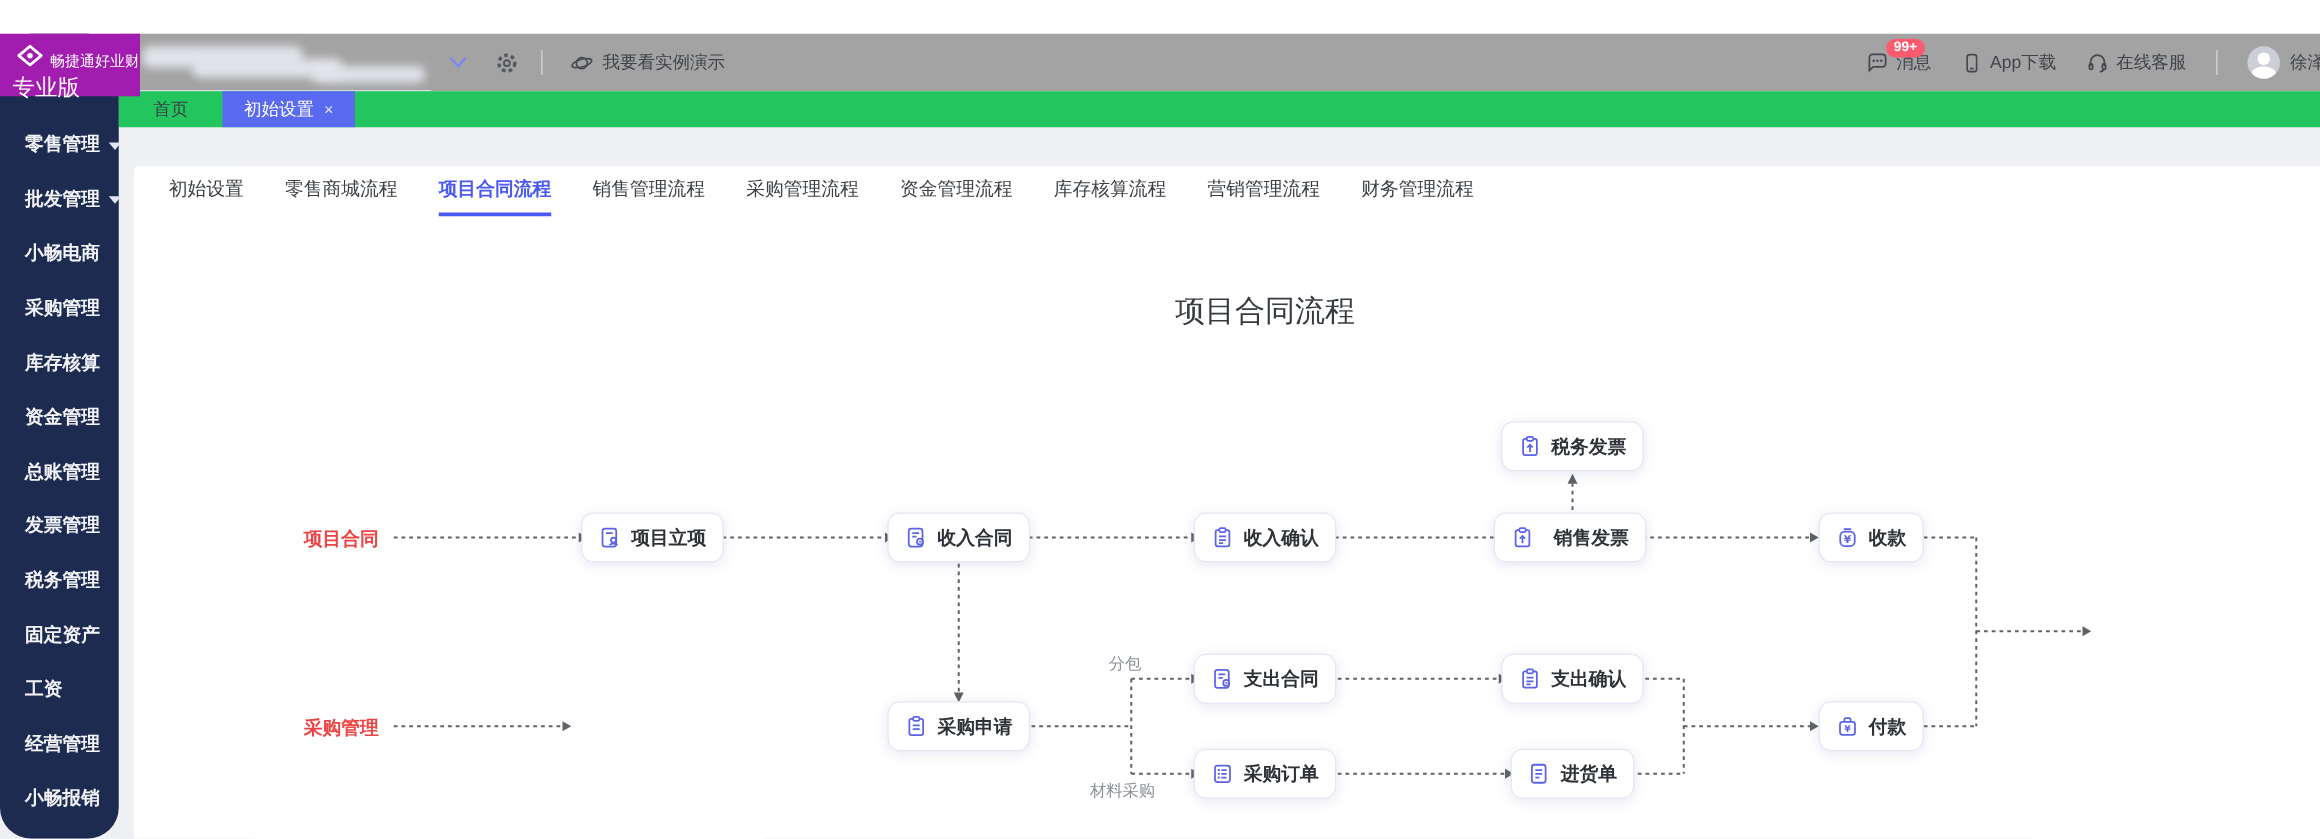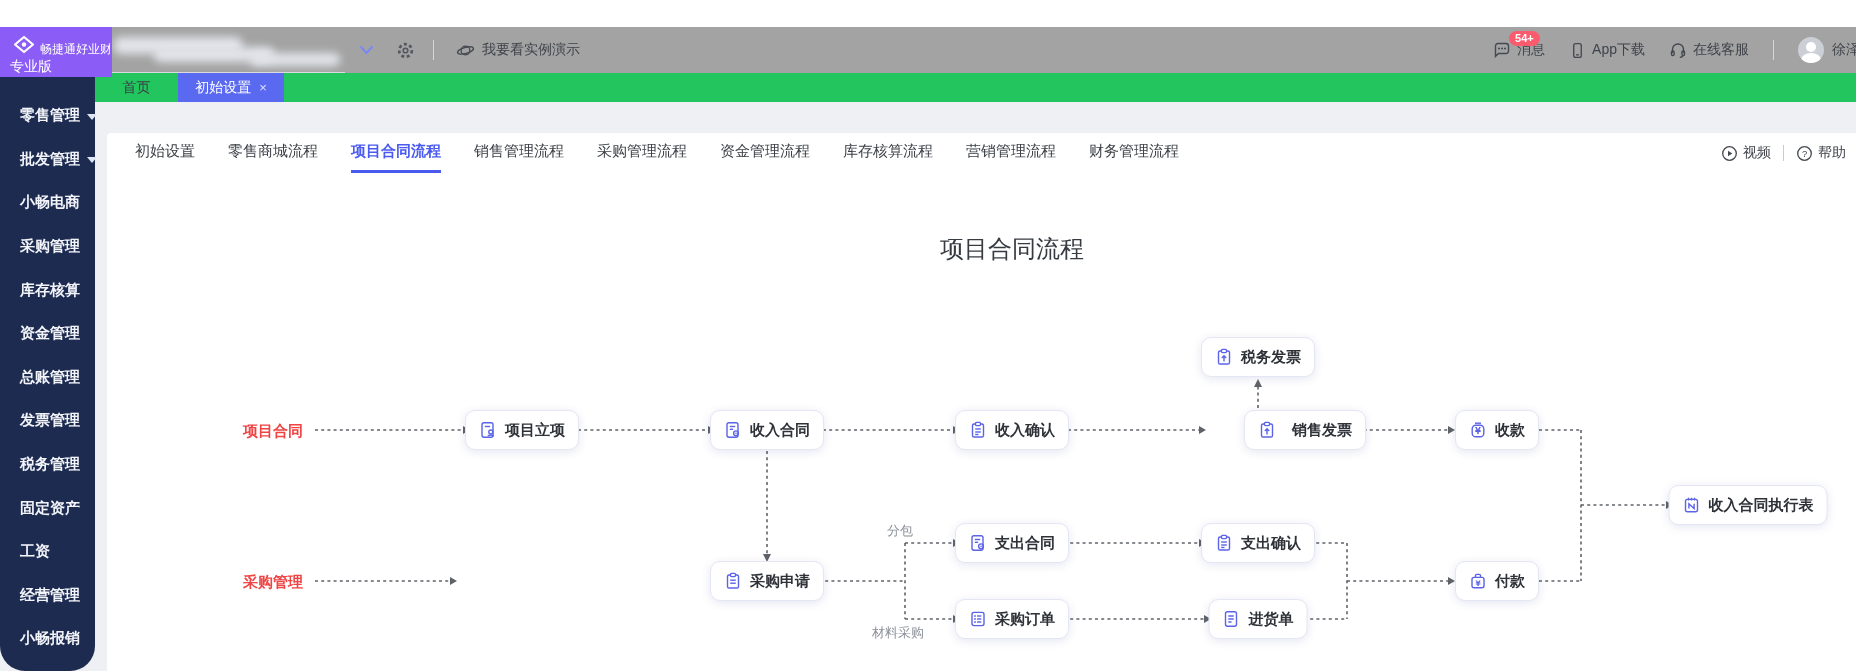--- a/index.html
+++ b/index.html
@@ -4,24 +4,24 @@
 <style>
   * { margin:0; padding:0; box-sizing:border-box; }
   html,body { width:1856px; height:671px; overflow:hidden; }
   body { font-family:"Liberation Sans","DejaVu Sans",sans-serif; background:#eef0f4; position:relative; }
   .screen { position:absolute; inset:0; width:1856px; height:671px; }
 
   
   .top-strip { position:absolute; left:0; top:0; width:1856px; height:27px; background:#fff; }
 
   
-  .logo-block { position:absolute; left:0; top:27px; width:112px; height:50px; background:#8b5cf6; z-index:5; }
+  .logo-block { position:absolute; left:0; top:27px; width:112px; height:50px; background:#a21caf; z-index:5; }
   .logo-mark { position:absolute; left:12px; top:7px; }
   .logo-title { position:absolute; left:40px; top:14px; color:#fff; font-size:12px; white-space:nowrap; width:70px; overflow:hidden; }
-  .logo-sub { position:absolute; left:10px; top:31px; color:#fff; font-size:14px; }
+  .logo-sub { position:absolute; left:10px; top:31px; color:#fff; font-size:18px; }
   .sidebar { position:absolute; left:0; top:27px; width:95px; height:644px; background:#1c2b4f; z-index:4;border-radius:25px; }
   .side-items { position:absolute; left:0; top:50px; width:95px; padding-top:17px; }
   .side-item { height:43.6px; display:flex; align-items:center; padding-left:20px; gap:7px; color:#f2f4fa; font-size:15px; font-weight:600; cursor:pointer; white-space:nowrap; }
   .tri { width:0; height:0; border-left:5px solid transparent; border-right:5px solid transparent; border-top:6px solid #dfe5f2; margin-top:2px; }
 
   
   .topbar { position:absolute; left:95px; top:27px; width:1761px; height:46px; background:#a3a3a3; }
   .tb-left { position:absolute; left:15px; top:0; height:46px; display:flex; align-items:center; }
   .redact-wrap { position:relative; width:235px; height:46px; border-bottom:1px solid #d9dbdf; }
   .redact { position:absolute; background:#e2e4ea; border-radius:6px; filter:blur(4px); }
@@ -162,21 +162,21 @@
       <span class="tb-item">
         <svg width="18" height="18" viewBox="0 0 18 18">
             <g fill="none" stroke="#44484f" stroke-width="1.4">
               <path d="M2.5 5 a2.5 2.5 0 0 1 2.5-2.5 h8 a2.5 2.5 0 0 1 2.5 2.5 v5 a2.5 2.5 0 0 1 -2.5 2.5 h-7.5 l-3 2.8 z"></path>
             </g>
             <circle cx="6" cy="7.5" r="1" fill="#44484f"></circle>
             <circle cx="9" cy="7.5" r="1" fill="#44484f"></circle>
             <circle cx="12" cy="7.5" r="1" fill="#44484f"></circle>
           </svg>
         <span>消息</span>
-        <span class="badge">54+</span>
+        <span class="badge">99+</span>
       </span>
       <span class="tb-item">
         <svg width="17" height="17" viewBox="0 0 18 18">
             <g fill="none" stroke="#44484f" stroke-width="1.4">
               <rect x="5" y="1.8" width="8" height="14.4" rx="2"></rect>
               <line x1="7.5" y1="13.6" x2="10.5" y2="13.6"></line>
             </g>
           </svg>
         <span>App下载</span>
       </span>
@@ -234,37 +234,20 @@
         </div>
       <div class="subtab">
           <span>库存核算流程</span>
         </div>
       <div class="subtab">
           <span>营销管理流程</span>
         </div>
       <div class="subtab">
           <span>财务管理流程</span>
         </div>
-    </div>
-    <div class="card-tools">
-      <span class="tool">
-        <svg width="17" height="17" viewBox="0 0 18 18">
-            <circle cx="9" cy="9" r="7.2" fill="none" stroke="#44484f" stroke-width="1.4"></circle>
-            <path d="M7.4 6.1 L12 9 L7.4 11.9 Z" fill="#44484f"></path>
-          </svg>
-        <span>视频</span>
-      </span>
-      <span class="sep"></span>
-      <span class="tool">
-        <svg width="17" height="17" viewBox="0 0 18 18">
-            <circle cx="9" cy="9" r="7.2" fill="none" stroke="#44484f" stroke-width="1.4"></circle>
-            <text x="9" y="12.6" font-size="10" text-anchor="middle" fill="#44484f" font-family="Liberation Sans,sans-serif">?</text>
-          </svg>
-        <span>帮助</span>
-      </span>
     </div>
 
     <div class="diagram-title">项目合同流程</div>
 
     <svg class="flow-svg" width="1749" height="538" viewBox="0 0 1749 538">
       <g fill="none" stroke="#5f6368" stroke-width="1.6" stroke-dasharray="3 3.2">
         <path d="M208 297 H356"></path>
         <path d="M471 297 H601"></path>
         <path d="M716 297 H846"></path>
         <path d="M961 297 H1092"></path>
@@ -345,21 +328,21 @@
               <rect x="3.5" y="3" width="11" height="13" rx="1.6"></rect>
               <rect x="6.5" y="1.4" width="5" height="3.2" rx="1" fill="#fff"></rect>
               <line x1="6.2" y1="8" x2="11.8" y2="8"></line>
               <line x1="6.2" y1="11" x2="11.8" y2="11"></line>
               <line x1="6.2" y1="13.5" x2="9.5" y2="13.5"></line>
             </g>
           </svg>
         </span>
       <span>收入确认</span>
     </div>
-    <div class="node" style="left:1198px; top:297px;gap:16px;">
+    <div class="node" style="left:1149px; top:297px;gap:16px;">
       <span class="nicon">
           <svg width="18" height="18" viewBox="0 0 18 18">
             <g fill="none" stroke="#5b63e8" stroke-width="1.4">
               <rect x="3.5" y="3" width="11" height="13" rx="1.6"></rect>
               <rect x="6.5" y="1.4" width="5" height="3.2" rx="1" fill="#fff"></rect>
               <path d="M9 13.5 V7.8 M6.8 10 L9 7.8 L11.2 10"></path>
             </g>
           </svg>
         </span>
       <span>销售发票</span>
@@ -463,28 +446,14 @@
           <svg width="18" height="18" viewBox="0 0 18 18">
             <g fill="none" stroke="#5b63e8" stroke-width="1.4">
               <rect x="3" y="5.4" width="12" height="10.4" rx="2"></rect>
               <path d="M6.5 5.4 V3.6 a1.2 1.2 0 0 1 1.2-1.2 h2.6 a1.2 1.2 0 0 1 1.2 1.2 V5.4"></path>
             </g>
             <text x="9" y="13.6" font-size="7.5" font-weight="bold" text-anchor="middle" fill="#5b63e8" font-family="DejaVu Sans,sans-serif">¥</text>
           </svg>
         </span>
       <span>付款</span>
     </div>
-    <div class="node" style="left:1641px; top:372px;">
-      <span class="nicon">
-          <svg width="18" height="18" viewBox="0 0 18 18">
-            <g fill="none" stroke="#5b63e8" stroke-width="1.4">
-              <rect x="3" y="3.4" width="12" height="12.4" rx="2"></rect>
-              <line x1="6" y1="1.8" x2="6" y2="4.6"></line>
-              <line x1="9" y1="1.8" x2="9" y2="4.6"></line>
-              <line x1="12" y1="1.8" x2="12" y2="4.6"></line>
-              <path d="M6.4 12.6 V7.8 L11.6 12.6 V7.8"></path>
-            </g>
-          </svg>
-        </span>
-      <span>收入合同执行表</span>
-    </div>
   </div>
 </div>
 
 </body></html>

